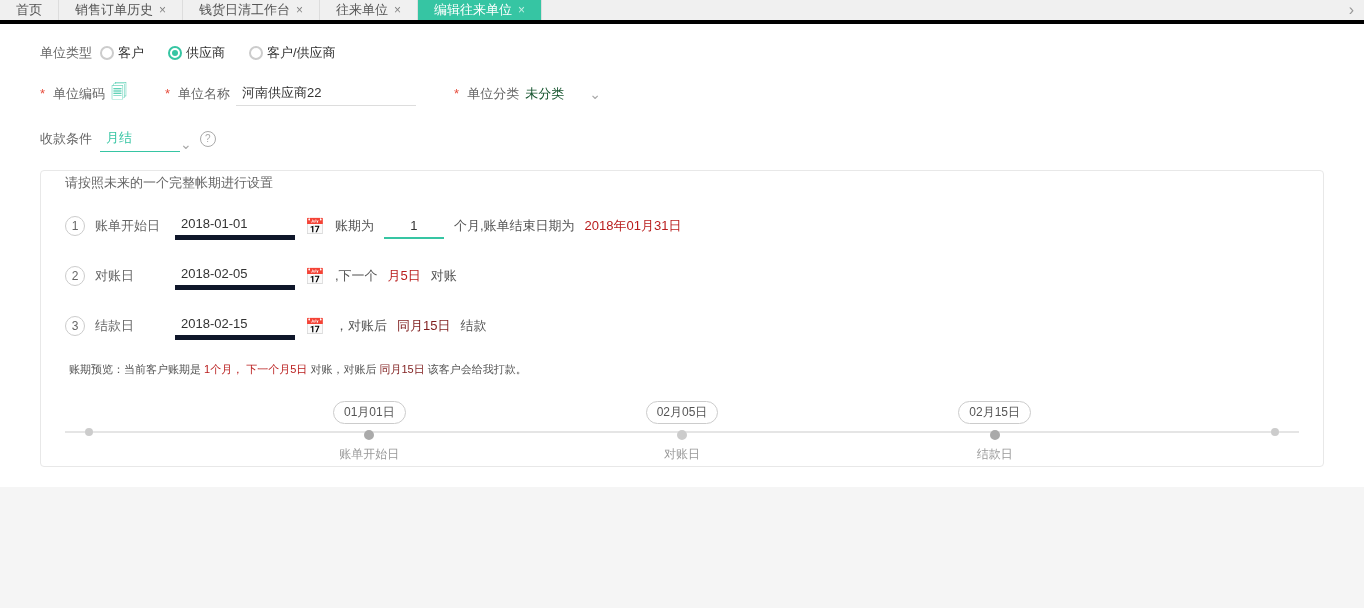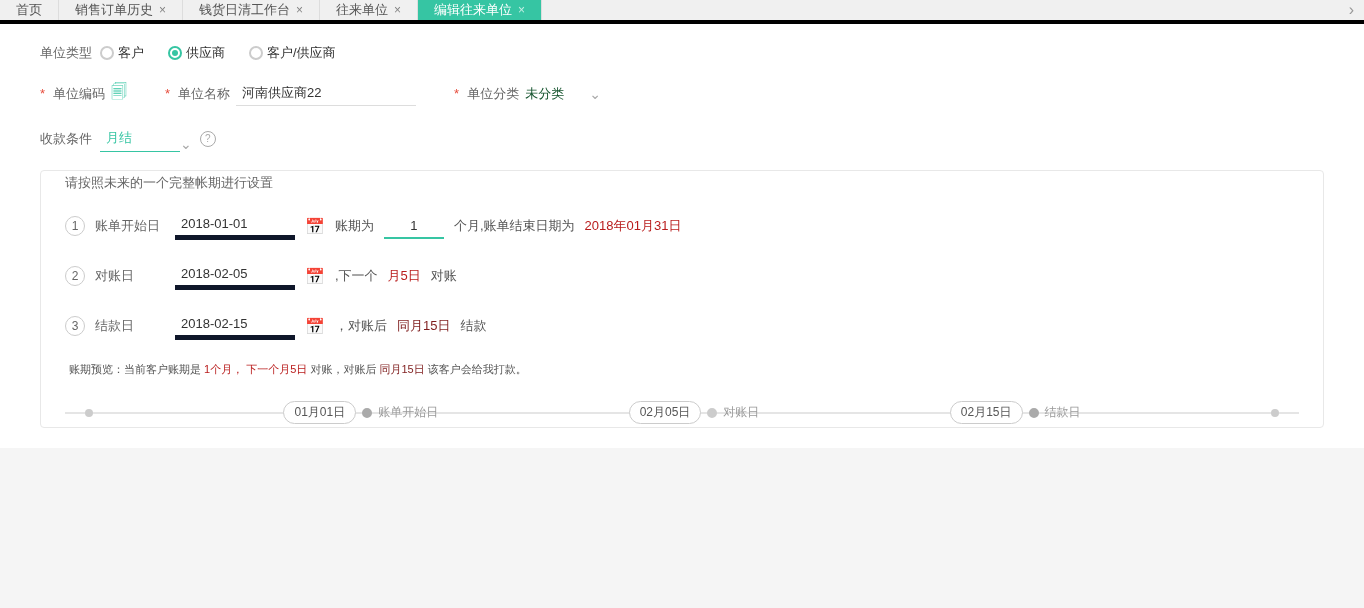--- a/index.html
+++ b/index.html
@@ -257,21 +257,21 @@
     .timeline-points {
       display: flex;
       align-items: center;
       justify-content: space-between;
       width: 100%;
       position: relative;
       z-index: 1;
     }
     .timeline-point {
       display: flex;
-      flex-direction: row;
+      flex-direction: column;
       align-items: center;
       gap: 6px;
     }
     .timeline-dot {
       width: 10px;
       height: 10px;
       border-radius: 50%;
       background: #ccc;
       border: 2px solid #ccc;
     }

